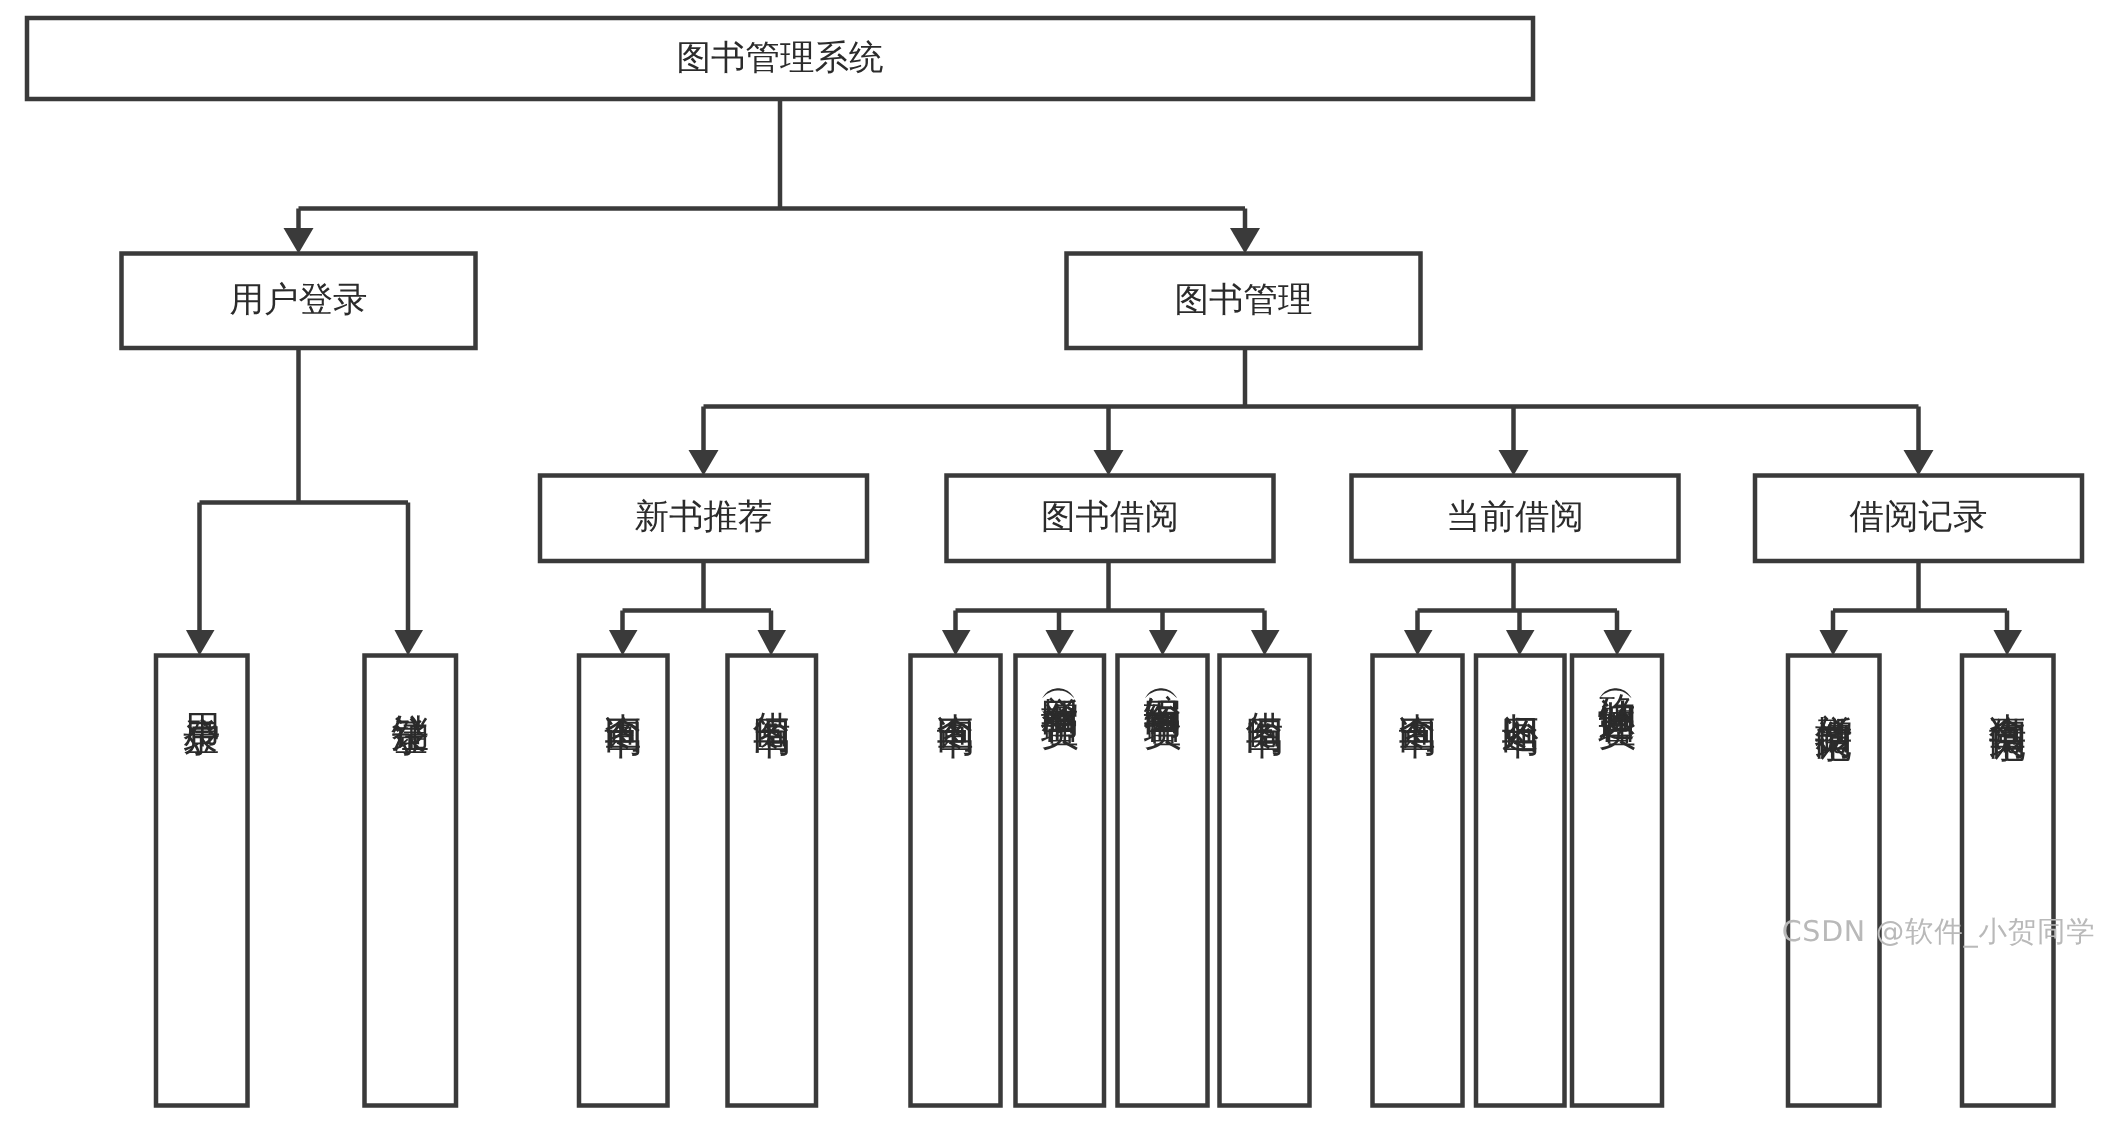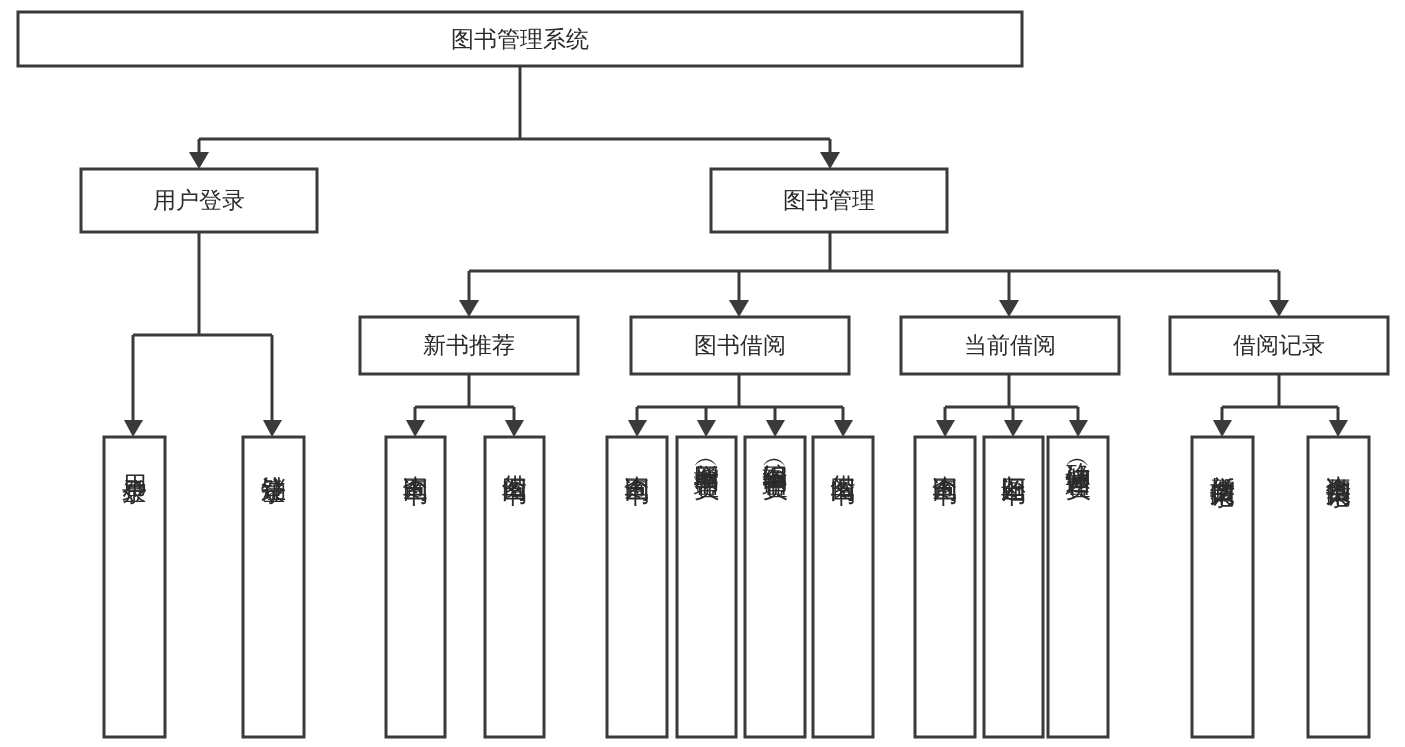--- a/index.html
+++ b/index.html
@@ -261,14 +261,15 @@
     <span class="node-label-v">确认归还（管理员）</span>
   </div>
 
   <div class="leaf-label-wrap" style="left:1192px; top:455px; width:61px; height:275px;">
     <span class="node-label-v">新增借阅记录</span>
   </div>
   <div class="leaf-label-wrap" style="left:1308px; top:455px; width:61px; height:275px;">
     <span class="node-label-v">查询借阅记录</span>
   </div>
 
+  <div class="watermark">CSDN @软件_小贺同学</div>
 
 </div>
 
 </body></html>

